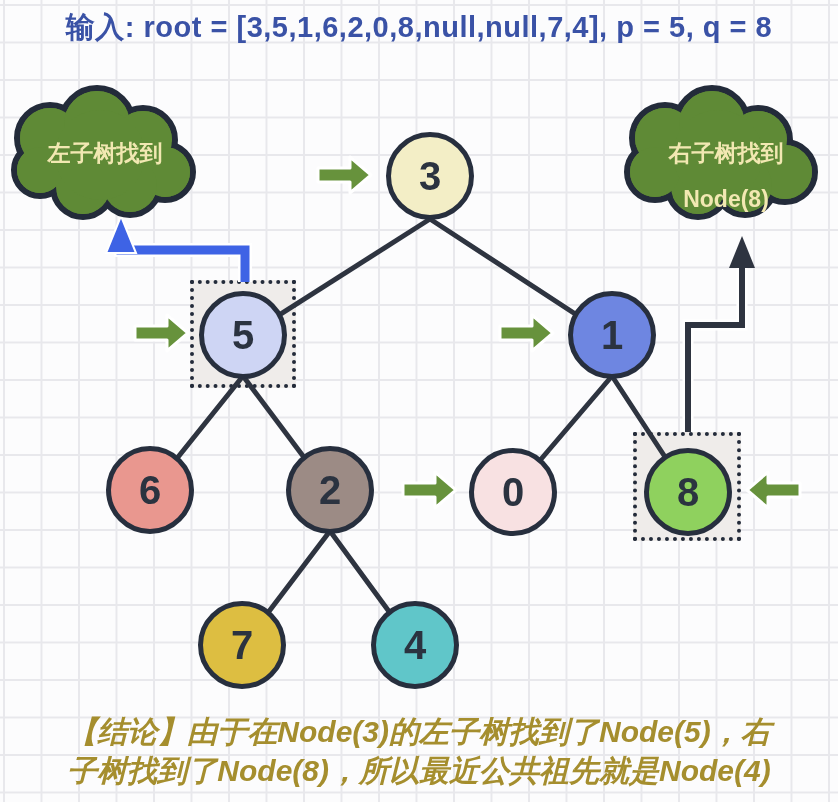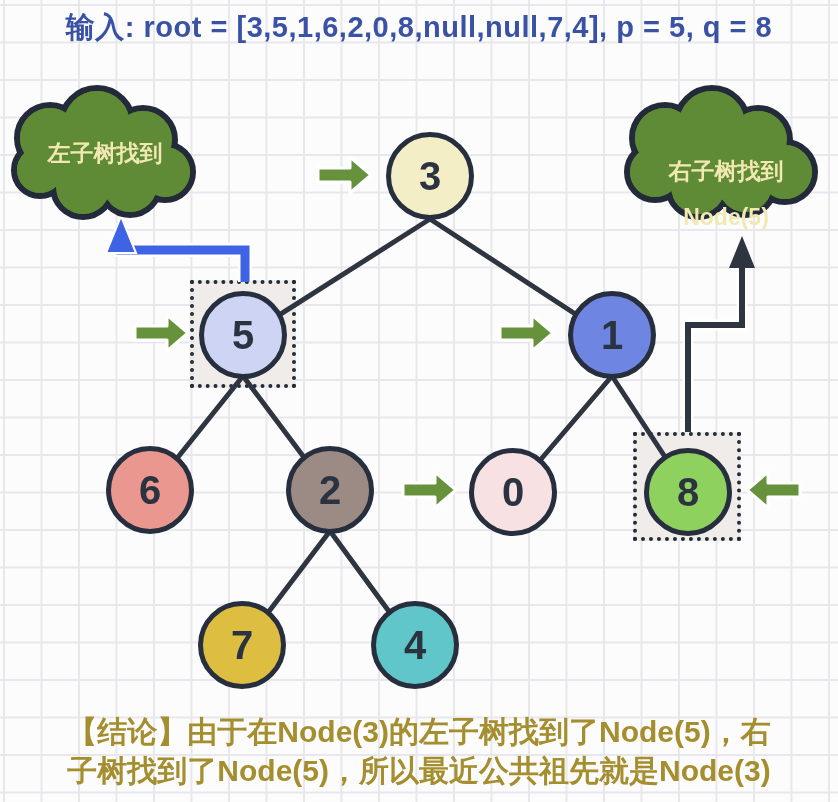--- a/index.html
+++ b/index.html
@@ -45,28 +45,28 @@
   .pos-8 { left:644px; top:448px; }
   .pos-7 { left:198px; top:601px; }
   .pos-4 { left:371px; top:601px; }
 
   .cloud-label {
     position:absolute; z-index:4; text-align:center;
     font-weight:bold; font-size:23px; line-height:30px;
   }
   .cloud-label span { display:block;margin-top:16px; }
   .cloud-left-label  { left:22px;  top:122px; width:166px; }
-  .cloud-right-label { left:636px; top:140px; width:180px; }
+  .cloud-right-label { left:636px; top:122px; width:180px; }
 
   .conclusion {
     position:absolute; top:712px; left:0; width:100%;
     text-align:center; font-weight:bold; font-size:30px; line-height:39px;
     z-index:5;
   }
-  .conclusion span { display:block; }
+  .conclusion span { display:block;font-style:italic; }
 
   .edges line { stroke:currentColor; stroke-width:5; stroke-linecap:round; }
   .cloud circle.outlined { fill:currentColor; stroke:#232B3A; stroke-width:6; }
   .cloud circle.filler   { fill:currentColor; }
   .green-arrow { fill:currentColor; stroke:#FFFFFF; stroke-width:3; stroke-linejoin:round; }
   .casing { stroke:#FFFFFF; fill:none; }
   .blue-line  { stroke:currentColor; fill:none; stroke-width:9; }
   .blue-head  { fill:currentColor; stroke:#FFFFFF; stroke-width:2; }
   .black-line { stroke:currentColor; fill:none; stroke-width:6; }
   .black-head { fill:currentColor; }
@@ -149,31 +149,31 @@
       <circle class="filler" cx="655" cy="172" r="25"></circle>
       <circle class="filler" cx="718" cy="155" r="45"></circle>
     </g>
   </svg>
 
   <div class="cloud-label cloud-left-label" style="color: rgb(242, 232, 178);">
     <span>左子树找到</span>
   </div>
   <div class="cloud-label cloud-right-label" style="color: rgb(242, 232, 178);">
     <span>右子树找到</span>
-    <span>Node(5)</span>
+    <span>Node(8)</span>
   </div>
 
   <div class="node pos-3" style="background-color: rgb(243, 238, 198);">3</div>
   <div class="node pos-5" style="background-color: rgb(206, 213, 244);">5</div>
   <div class="node pos-1" style="background-color: rgb(110, 134, 225);">1</div>
   <div class="node pos-6" style="background-color: rgb(233, 151, 143);">6</div>
   <div class="node pos-2" style="background-color: rgb(156, 139, 133);">2</div>
   <div class="node pos-0" style="background-color: rgb(248, 225, 226);">0</div>
   <div class="node pos-8" style="background-color: rgb(143, 209, 94);">8</div>
   <div class="node pos-7" style="background-color: rgb(221, 190, 65);">7</div>
   <div class="node pos-4" style="background-color: rgb(96, 198, 201);">4</div>
 
   <div class="conclusion" style="color: rgb(165, 142, 46);">
     <span>【结论】由于在Node(3)的左子树找到了Node(5)，右</span>
-    <span>子树找到了Node(5)，所以最近公共祖先就是Node(3)</span>
+    <span>子树找到了Node(8)，所以最近公共祖先就是Node(4)</span>
   </div>
 
 </div>
 
 </body></html>

